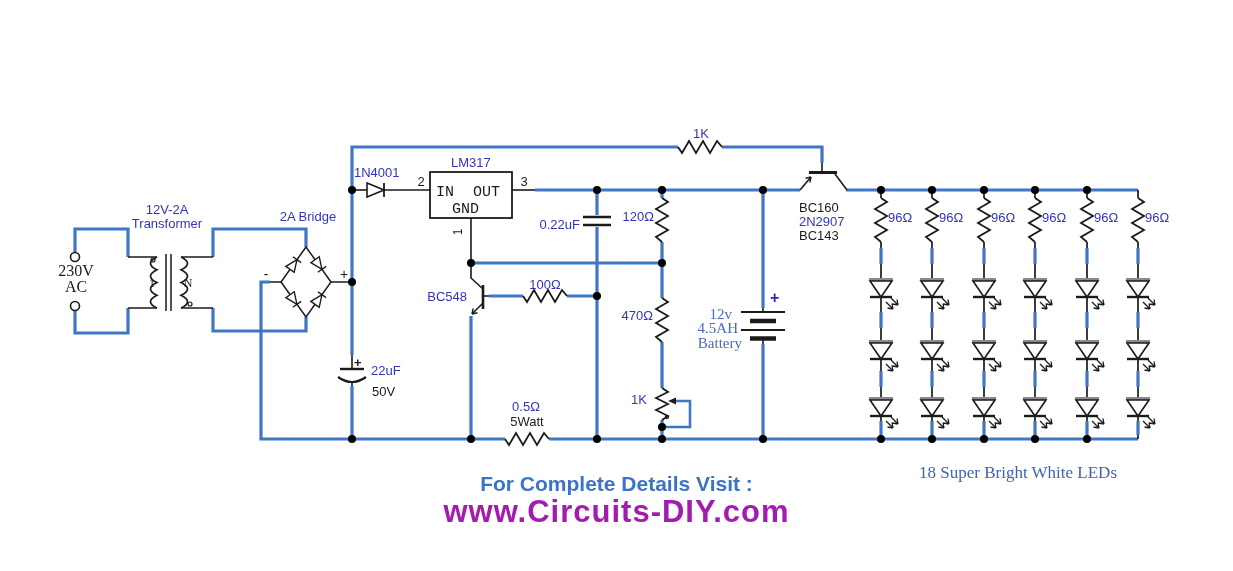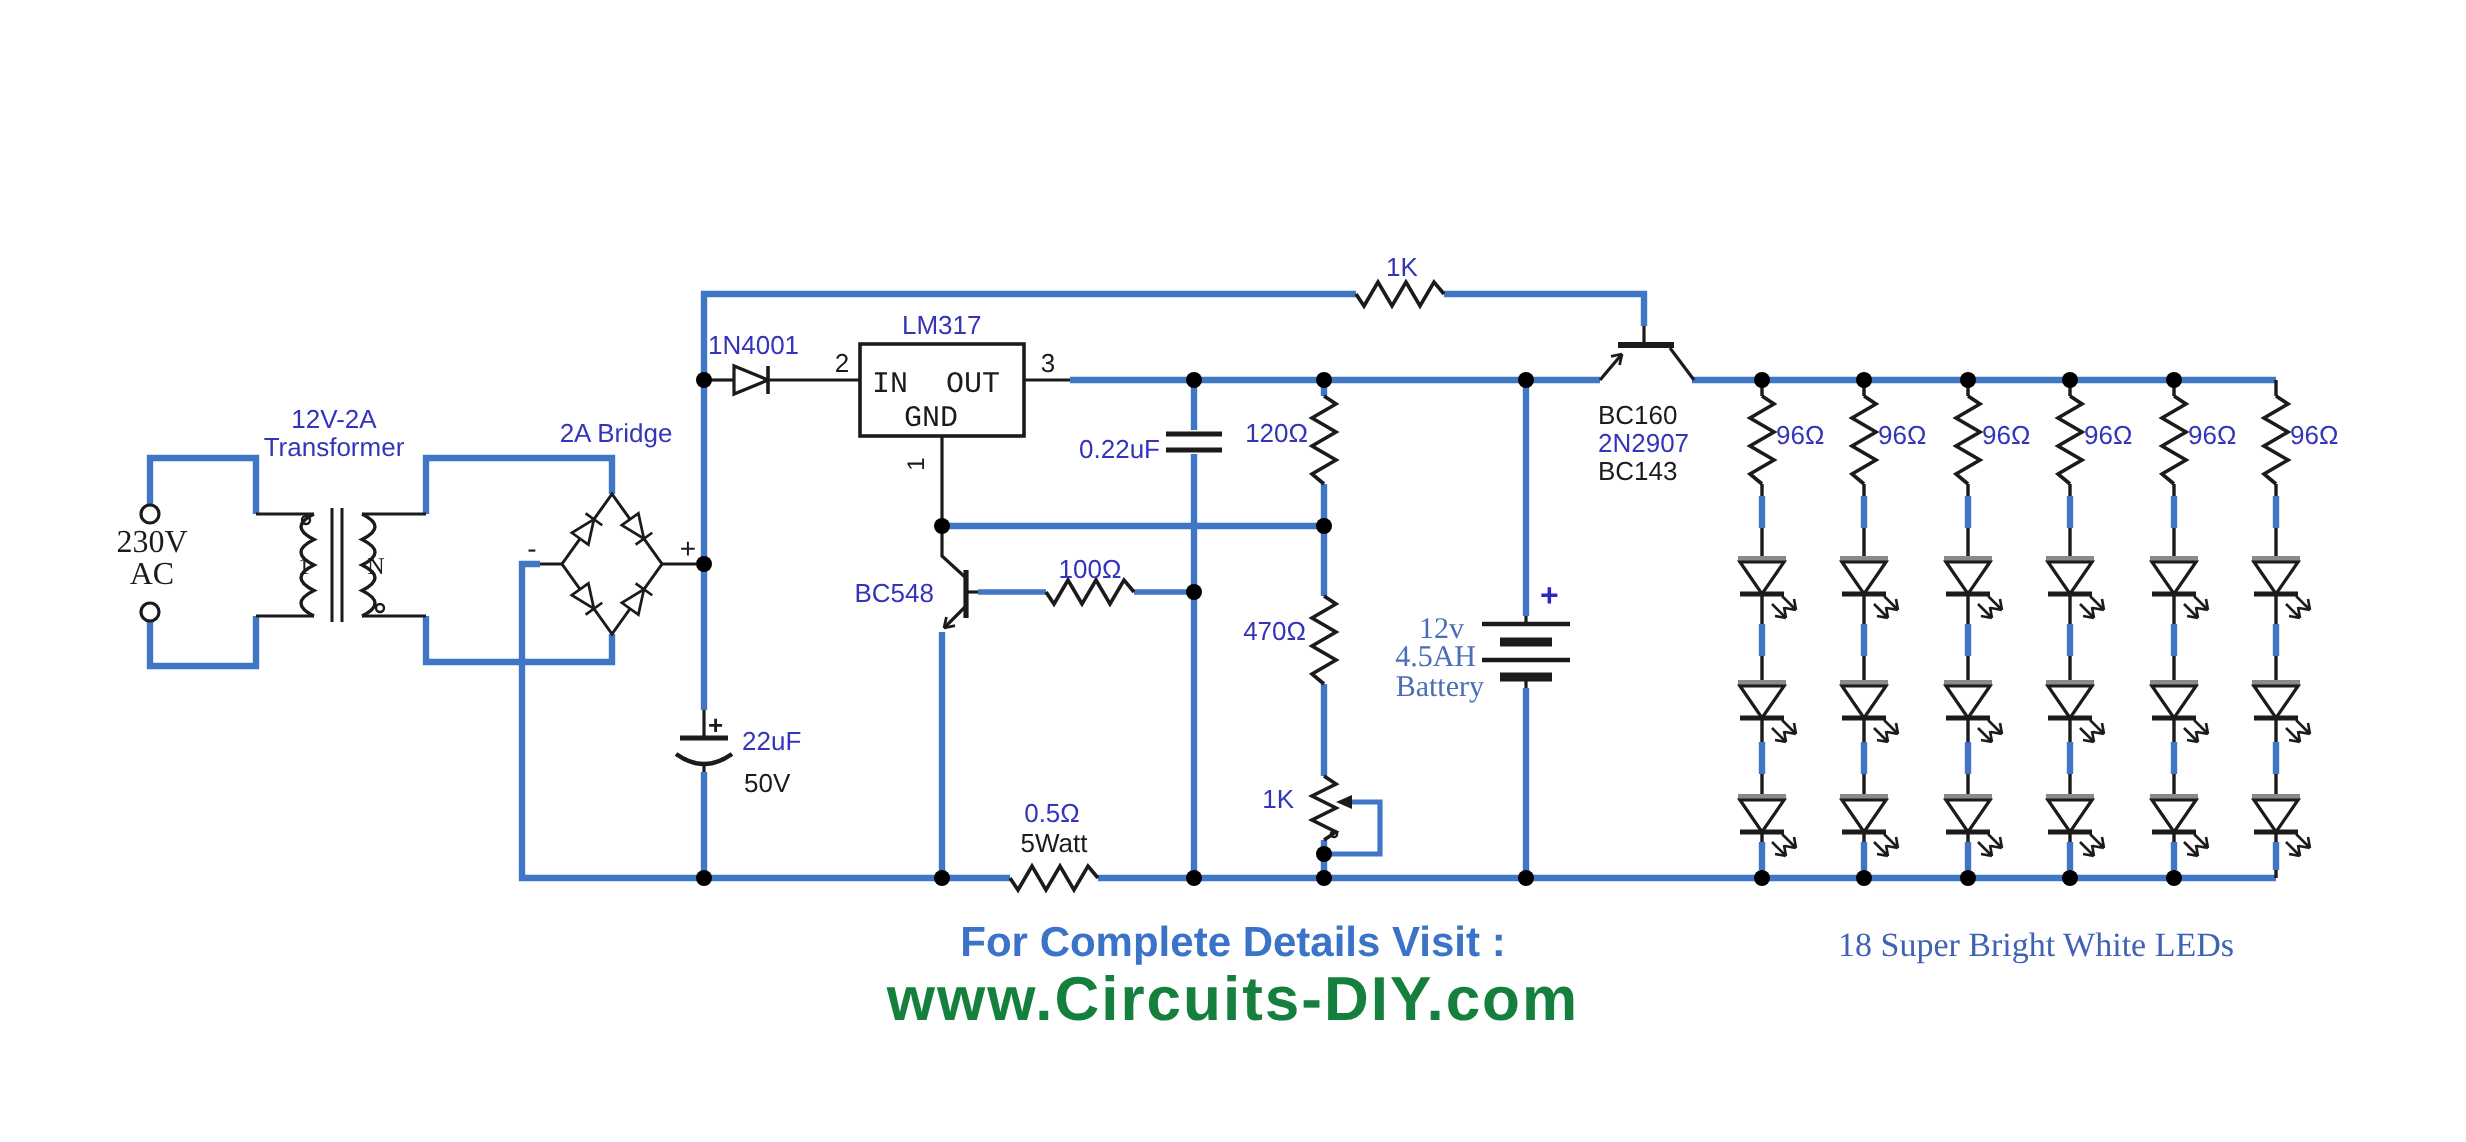--- a/index.html
+++ b/index.html
@@ -1,22 +1,22 @@
 <!DOCTYPE html>
 <html><head>
 <meta charset="utf-8">
 <style>
   html,body{margin:0;padding:0;background:#fff;}
   .canvas{position:relative;width:1233px;height:571px;background:#ffffff;overflow:hidden;
           font-family:"Liberation Sans",sans-serif;}
   .title{position:absolute;top:28px;left:0;width:100%;text-align:center;
          font-size:54px;font-weight:700;letter-spacing:-1px;color:#3a6cb2;}
-  .footer{position:absolute;top:460px;left:0;width:100%;text-align:center;line-height:1.1;}
+  .footer{position:absolute;top:472px;left:0;width:100%;text-align:center;line-height:1.1;}
   .footer .l1{font-size:21px;font-weight:700;color:#3b73c9;}
-  .footer .l2{font-size:31px;font-weight:700;color:#15803d;letter-spacing:1px;}
+  .footer .l2{font-size:31px;font-weight:700;color:#a21caf;letter-spacing:1px;}
   svg text{font-family:"Liberation Sans",sans-serif;}
   svg .lbl{font-size:13px;fill:#3434bb;}
   svg .blk{fill:#1b1b1b;}
   svg .ser{font-family:"Liberation Serif",serif;}
   svg .mono{font-family:"Liberation Mono",monospace;font-size:15px;fill:#1b1b1b;}
   svg .cap{font-size:15px;fill:#4a6db8;}
 </style>
 </head>
 <body>
 

